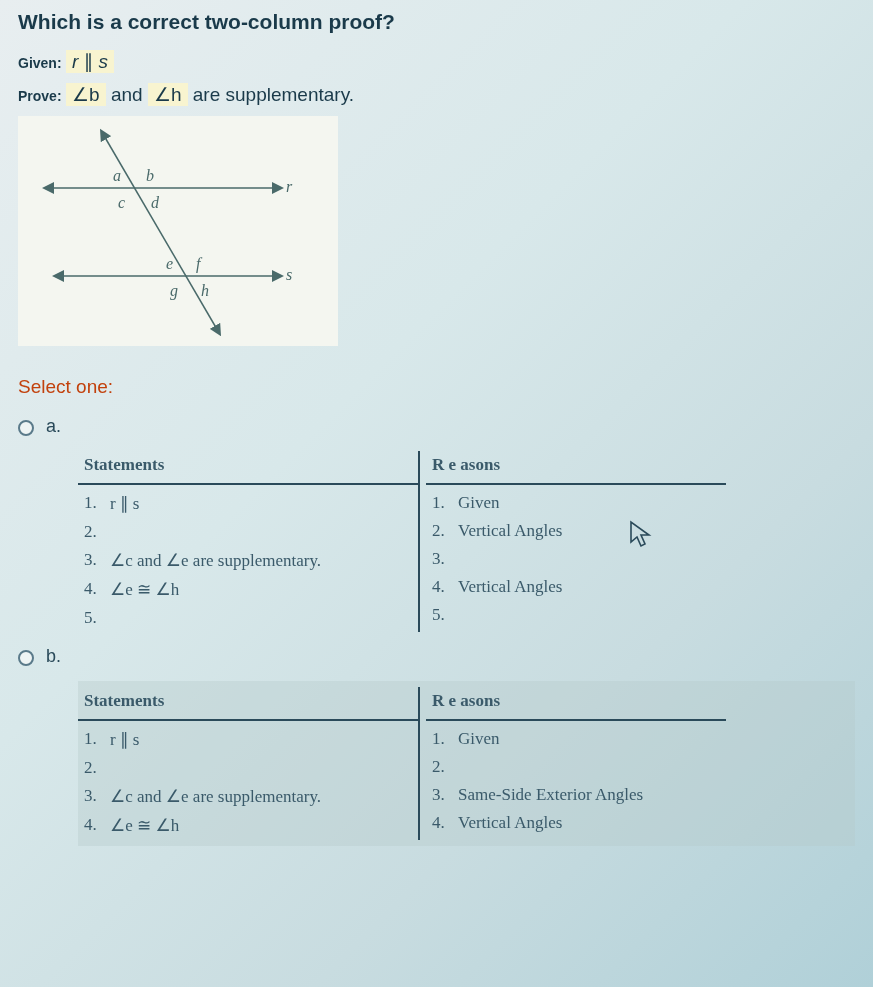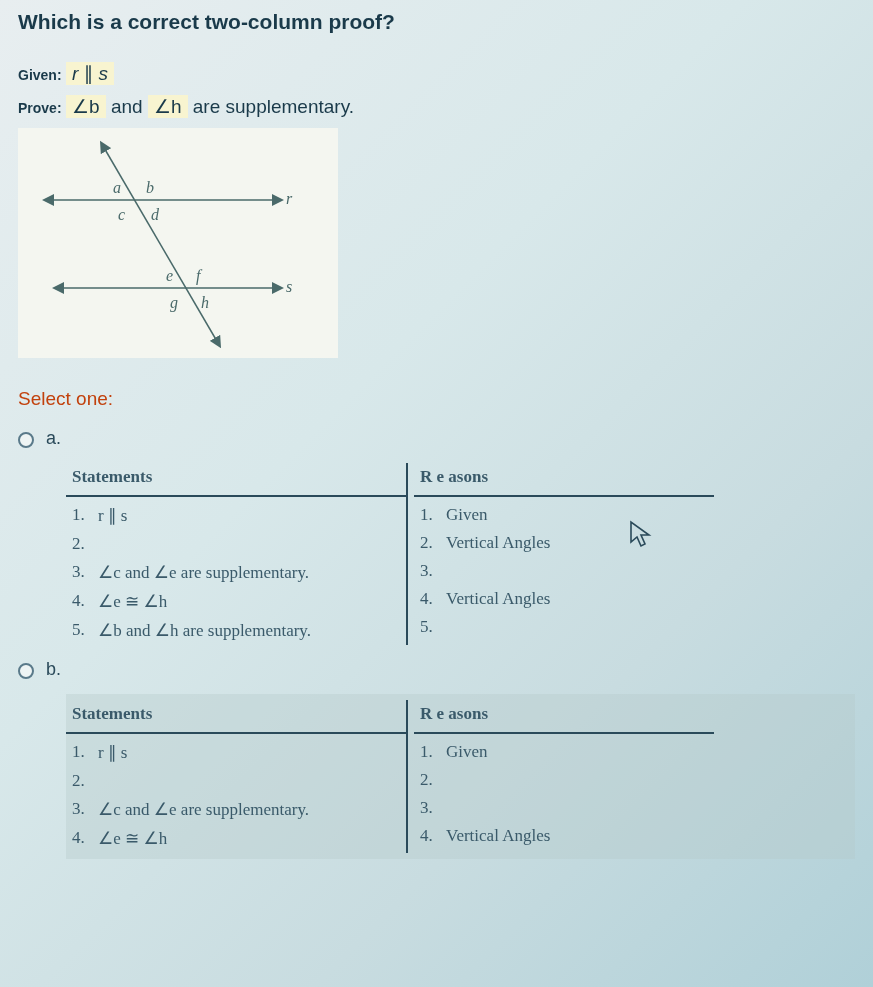--- a/index.html
+++ b/index.html
@@ -10,21 +10,21 @@
     background: linear-gradient(135deg, #e8eef0 0%, #d8e8ea 40%, #c8dce0 70%, #b0d0d8 100%);
     color: #2a4a5a;
     padding: 10px 18px;
     position: relative;
     overflow: hidden;
   }
   .question-title {
     font-size: 21px;
     font-weight: bold;
     color: #1a3a4a;
-    margin-bottom: 28px;
+    margin-bottom: 16px;
   }
   .given-prove { margin-bottom: 10px; }
   .given-prove .label { font-weight: bold; font-size: 14px; color:#1a3a4a; }
   .given-prove .content { font-size: 19px; font-style: italic; color:#1a3a4a; }
   .highlight { background: #f8f4d0; padding: 1px 6px; }
   .normal-span { font-style: normal; }
   .diagram-box {
     width: 320px;
     height: 230px;
     background: #f4f6f0;
@@ -35,21 +35,21 @@
   .diagram-box svg { width: 100%; height: 100%; }
   .diagram-label { font-style: italic; font-size: 16px; fill: #4a6a6a; font-family: serif; }
   .select-one { font-size: 19px; color:#c2410c; margin-bottom: 18px; }
   .option-row { display: flex; align-items: flex-start; margin-bottom: 14px; }
   .radio {
     width: 16px; height: 16px; border: 2px solid #5a7a8a; border-radius: 50%;
     margin-top: 4px; margin-right: 12px; background: #eef4f4;
   }
   .opt-letter { font-size: 18px; color:#2a4a5a; }
   .proof-table {
-    margin-left: 48px;
+    margin-left: 60px;
     margin-top: 4px;
     display: flex;
     font-size: 17px;
     color: #3a5a6a;
     font-family: Georgia, serif;
   }
   .proof-table.shaded {
     background: rgba(180,200,200,0.35);
     padding: 6px 10px 6px 0;
   }
@@ -140,21 +140,20 @@
     <div class="proof-row">
         <span class="proof-num">3.</span>
         <span class="proof-text">∠c and ∠e are supplementary.</span>
       </div>
     <div class="proof-row">
         <span class="proof-num">4.</span>
         <span class="proof-text">∠e ≅ ∠h</span>
       </div>
     <div class="proof-row">
         <span class="proof-num">5.</span>
-        <span class="proof-text">∠b and ∠h are supplementary.</span>
       </div>
   </div>
   <div class="divider"></div>
   <div class="col reasons">
     <div class="col-header">R e asons</div>
     <div class="proof-row">
         <span class="proof-num">1.</span>
         <span class="proof-text">Given</span>
       </div>
     <div class="proof-row">
@@ -204,20 +203,21 @@
     <div class="col-header">R e asons</div>
     <div class="proof-row">
         <span class="proof-num">1.</span>
         <span class="proof-text">Given</span>
       </div>
     <div class="proof-row">
         <span class="proof-num">2.</span>
       </div>
     <div class="proof-row">
         <span class="proof-num">3.</span>
+        <span class="proof-text">Same-Side Exterior Angles</span>
       </div>
     <div class="proof-row">
         <span class="proof-num">4.</span>
         <span class="proof-text">Vertical Angles</span>
       </div>
   </div>
 </div>
 
 <div class="cursor">
   <svg width="24" height="28" viewBox="0 0 24 28">

